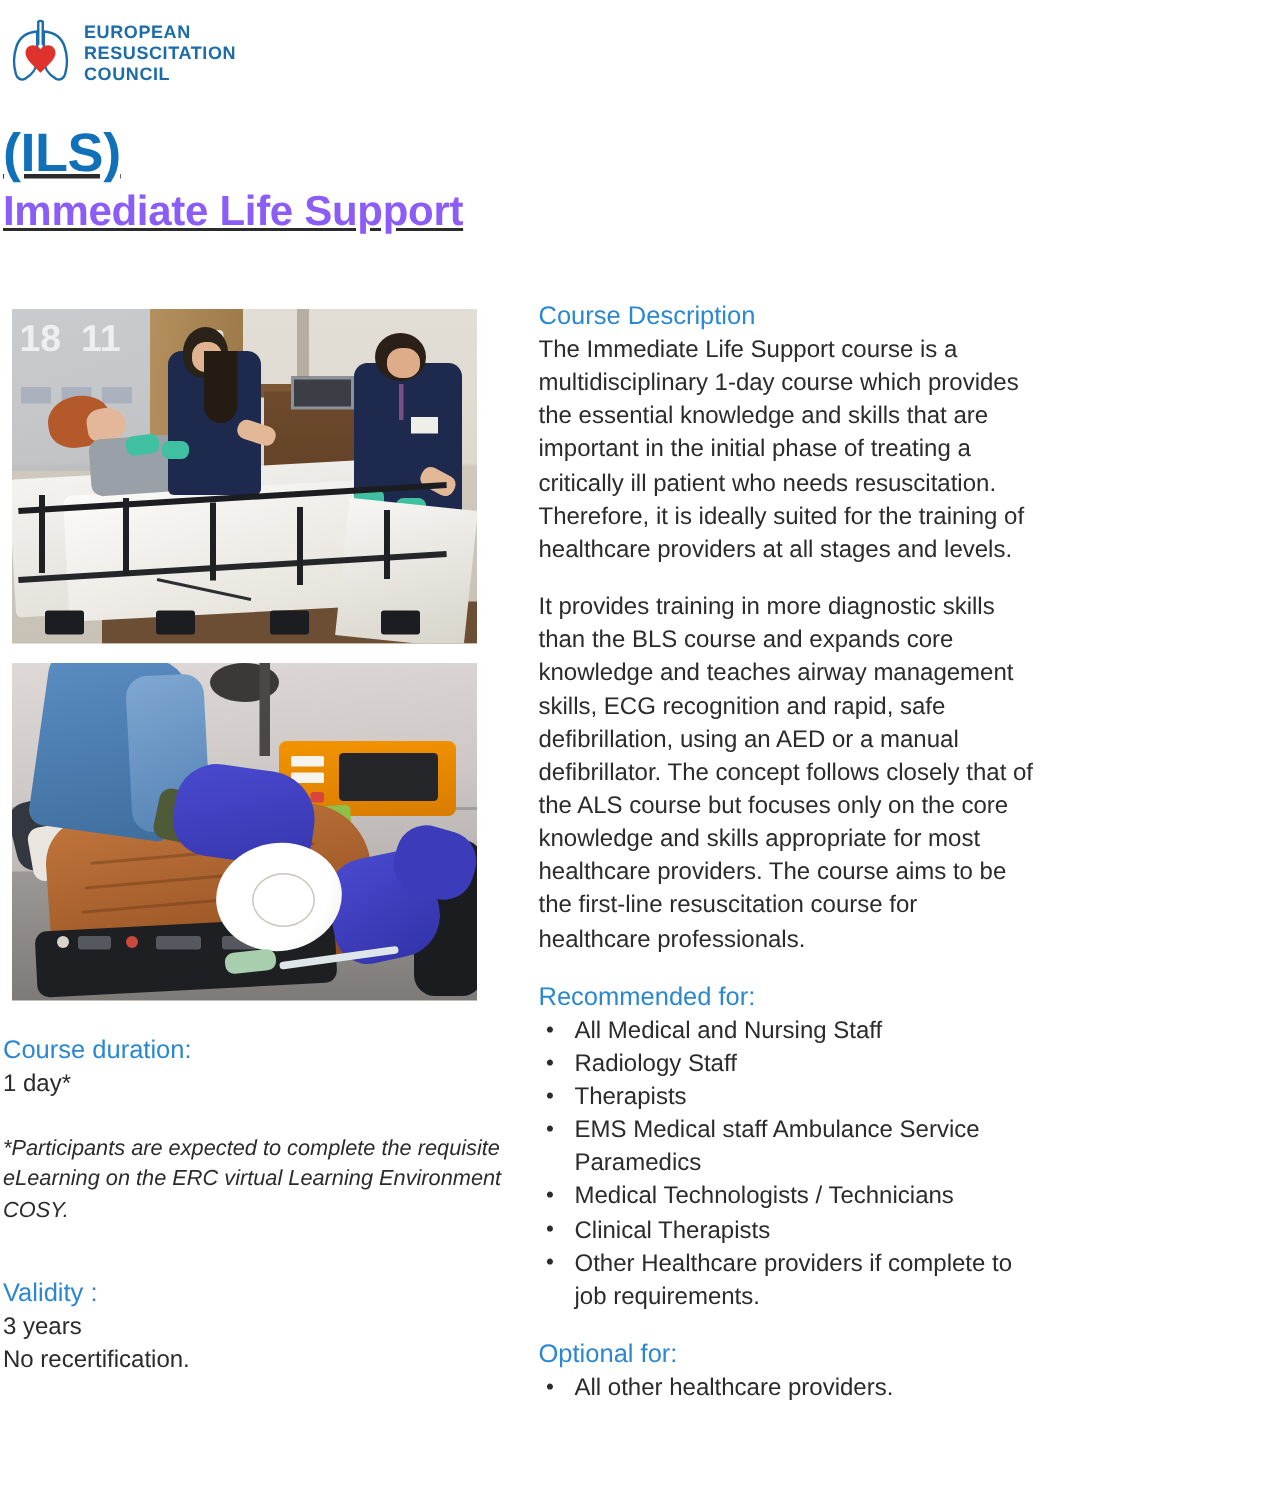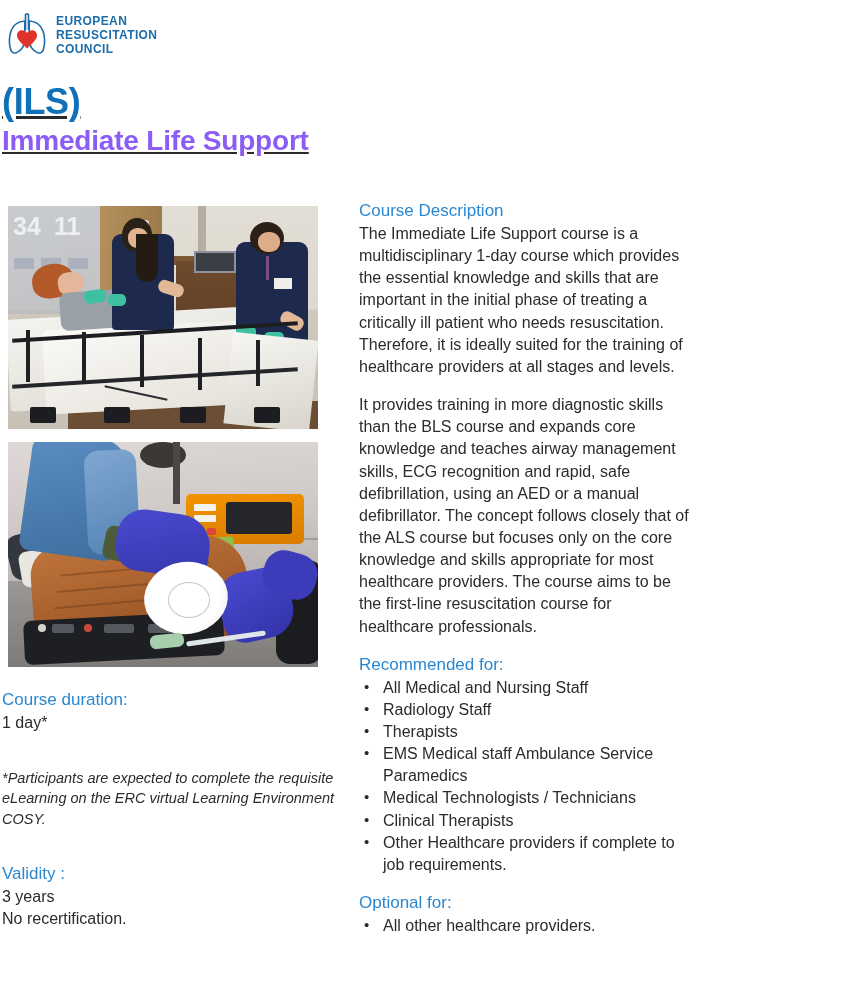--- a/index.html
+++ b/index.html
@@ -417,21 +417,21 @@
 <div class="title-wrap">
   <div class="title-abbr">(ILS)</div>
   <div class="title-full">Immediate Life Support</div>
 </div>
 
 <div class="col-left">
 
   <div class="photo photo-1">
     <div class="p1-wall"></div>
     <div class="p1-proj"></div>
-    <div class="p1-num p1-n1">34</div>
+    <div class="p1-num p1-n1">18</div>
     <div class="p1-num p1-n2">11</div>
     <div class="p1-chips">
         <i></i>
         <i></i>
         <i></i>
       </div>
     <div class="p1-door"></div>
     <div class="p1-doorknob"></div>
     <div class="p1-frame"></div>
     <div class="p1-podium-top"></div>
@@ -513,21 +513,21 @@
     <div class="p2-hand3"></div>
     <div class="p2-pad"></div>
     <div class="p2-pad-ring"></div>
     <div class="p2-tube-green"></div>
     <div class="p2-tube"></div>
   </div>
 
   <div class="left-pad" style="margin-top:22px;">
     <p class="sec-head">Course duration:</p>
     <p class="body-line">1 day*</p>
-    <p class="note" style="margin-top:34px;">*Participants are expected to complete the requisite eLearning on the ERC virtual Learning Environment COSY.</p>
+    <p class="note" style="margin-top:22px;">*Participants are expected to complete the requisite eLearning on the ERC virtual Learning Environment COSY.</p>
   </div>
 
   <div class="left-pad" style="margin-top:34px;">
     <p class="sec-head">Validity :</p>
     <p class="body-line">3 years</p>
     <p class="body-line">No recertification.</p>
   </div>
 </div>
 
 <div class="col-right">

